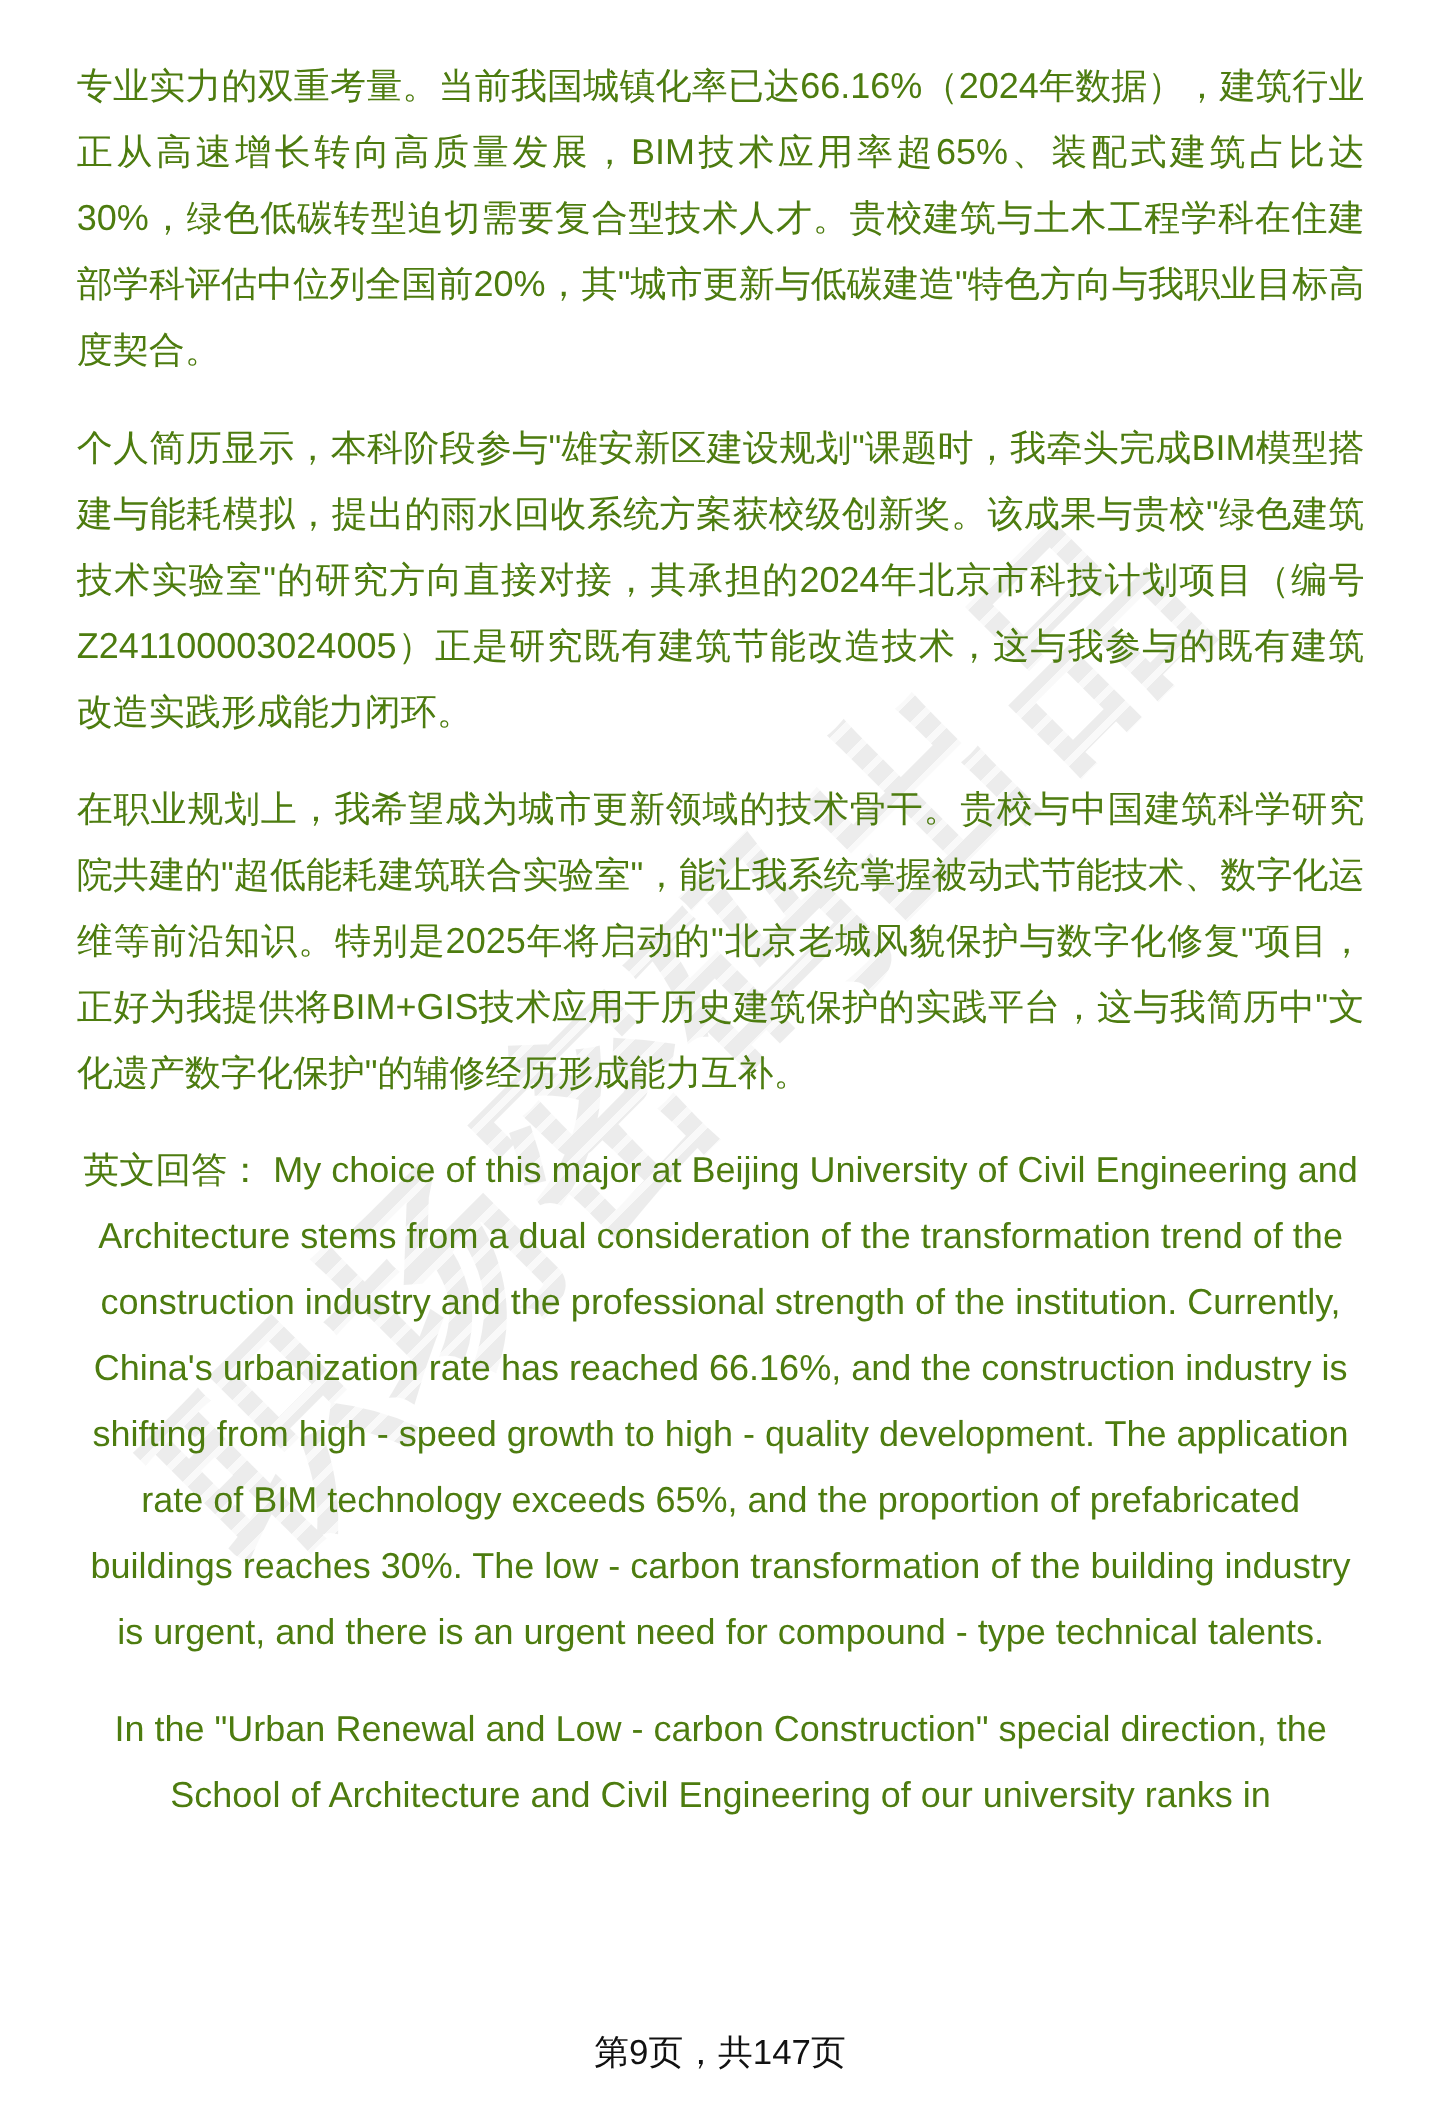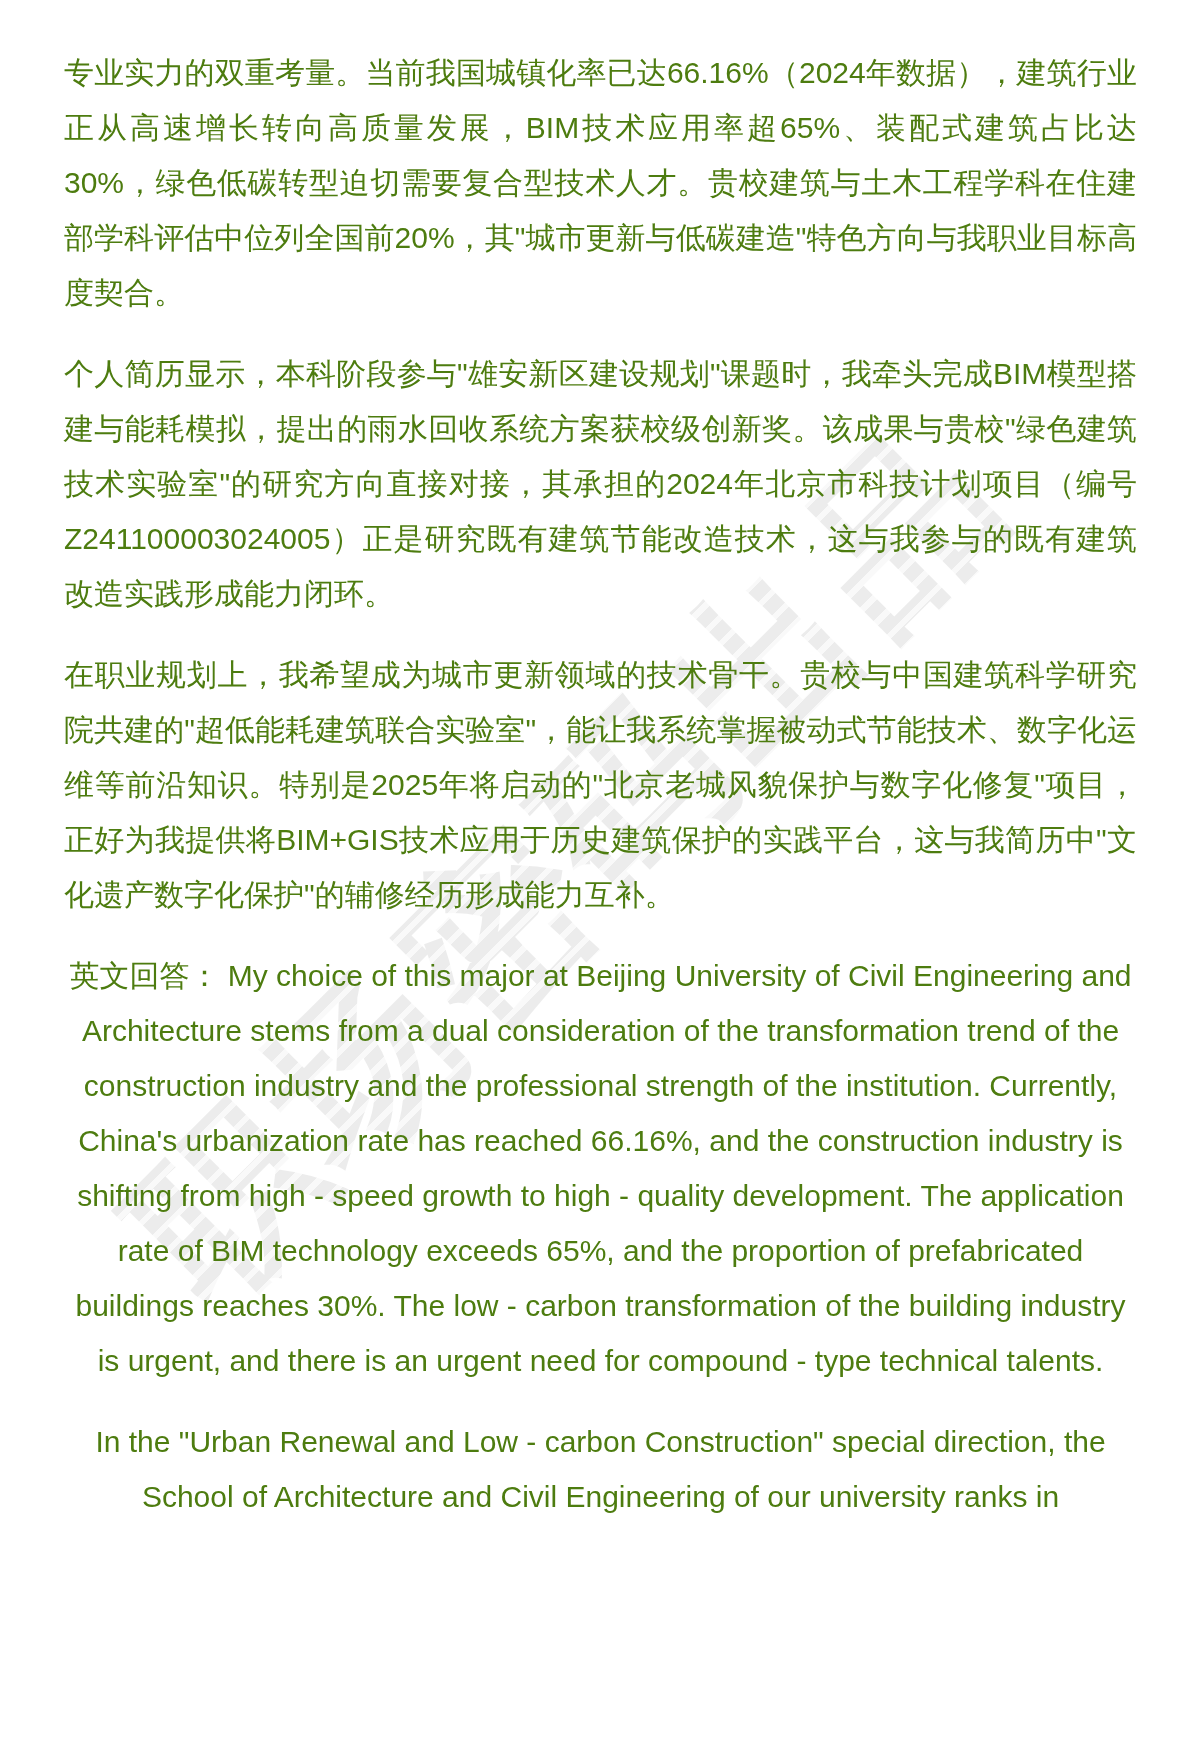--- a/index.html
+++ b/index.html
@@ -76,14 +76,15 @@
   <div class="watermark">职场密码出品</div>
 
   <div class="content">
     <p class="zh">专业实力的双重考量。当前我国城镇化率已达66.16%（2024年数据），建筑行业正从高速增长转向高质量发展，BIM技术应用率超65%、装配式建筑占比达30%，绿色低碳转型迫切需要复合型技术人才。贵校建筑与土木工程学科在住建部学科评估中位列全国前20%，其"城市更新与低碳建造"特色方向与我职业目标高度契合。</p>
     <p class="zh">个人简历显示，本科阶段参与"雄安新区建设规划"课题时，我牵头完成BIM模型搭建与能耗模拟，提出的雨水回收系统方案获校级创新奖。该成果与贵校"绿色建筑技术实验室"的研究方向直接对接，其承担的2024年北京市科技计划项目（编号Z241100003024005）正是研究既有建筑节能改造技术，这与我参与的既有建筑改造实践形成能力闭环。</p>
     <p class="zh">在职业规划上，我希望成为城市更新领域的技术骨干。贵校与中国建筑科学研究院共建的"超低能耗建筑联合实验室"，能让我系统掌握被动式节能技术、数字化运维等前沿知识。特别是2025年将启动的"北京老城风貌保护与数字化修复"项目，正好为我提供将BIM+GIS技术应用于历史建筑保护的实践平台，这与我简历中"文化遗产数字化保护"的辅修经历形成能力互补。</p>
     <p class="en">英文回答： My choice of this major at Beijing University of Civil Engineering and Architecture stems from a dual consideration of the transformation trend of the construction industry and the professional strength of the institution. Currently, China's urbanization rate has reached 66.16%, and the construction industry is shifting from high - speed growth to high - quality development. The application rate of BIM technology exceeds 65%, and the proportion of prefabricated buildings reaches 30%. The low - carbon transformation of the building industry is urgent, and there is an urgent need for compound - type technical talents.</p>
     <p class="en">In the "Urban Renewal and Low - carbon Construction" special direction, the School of Architecture and Civil Engineering of our university ranks in</p>
   </div>
 
+  <div class="footer">第9页，共147页</div>
 
 </div>
 
 </body></html>

